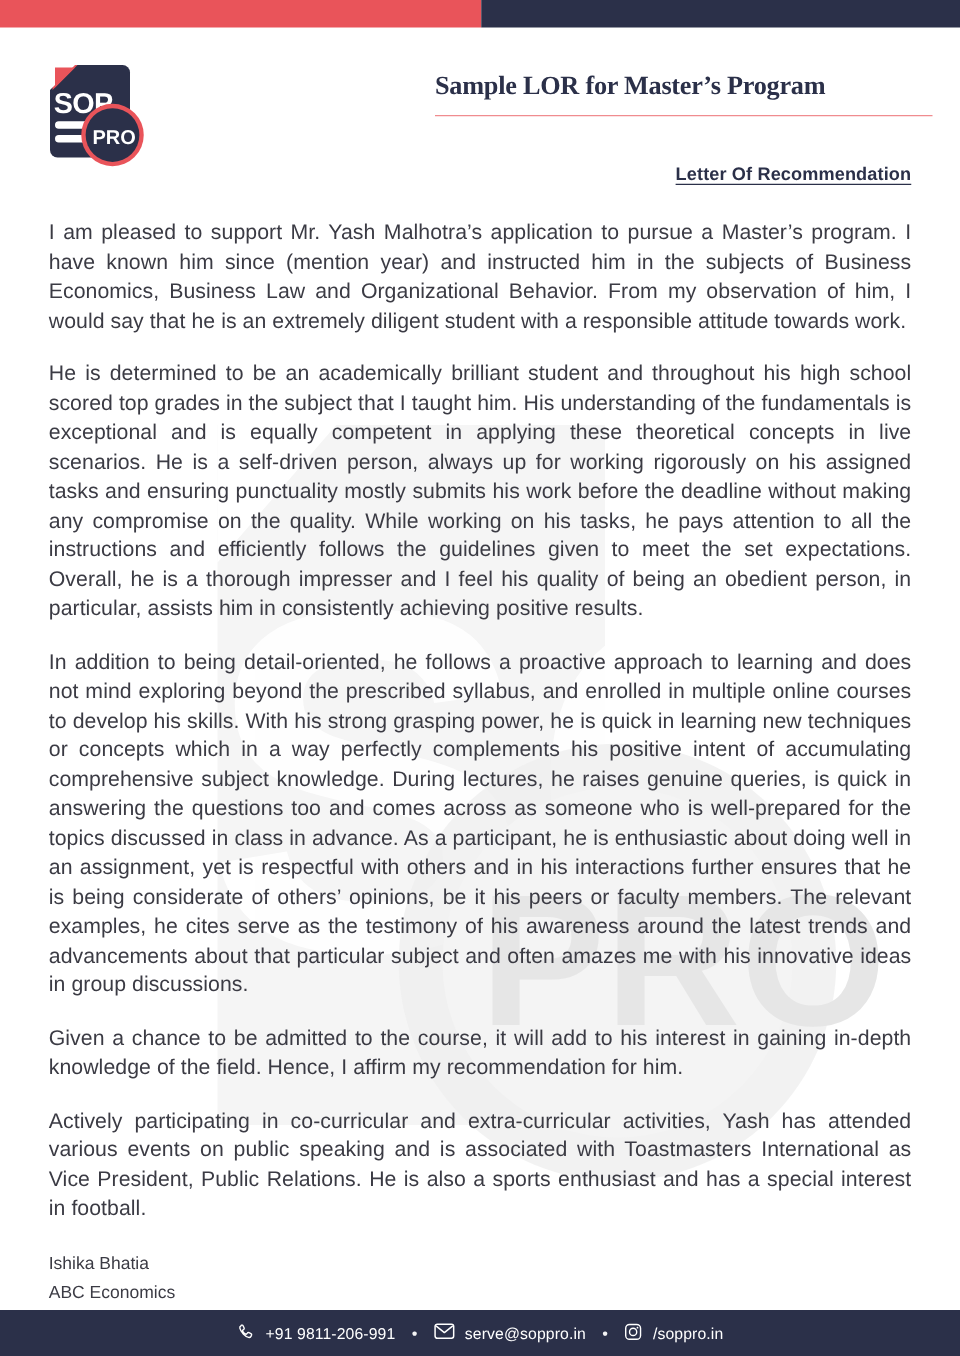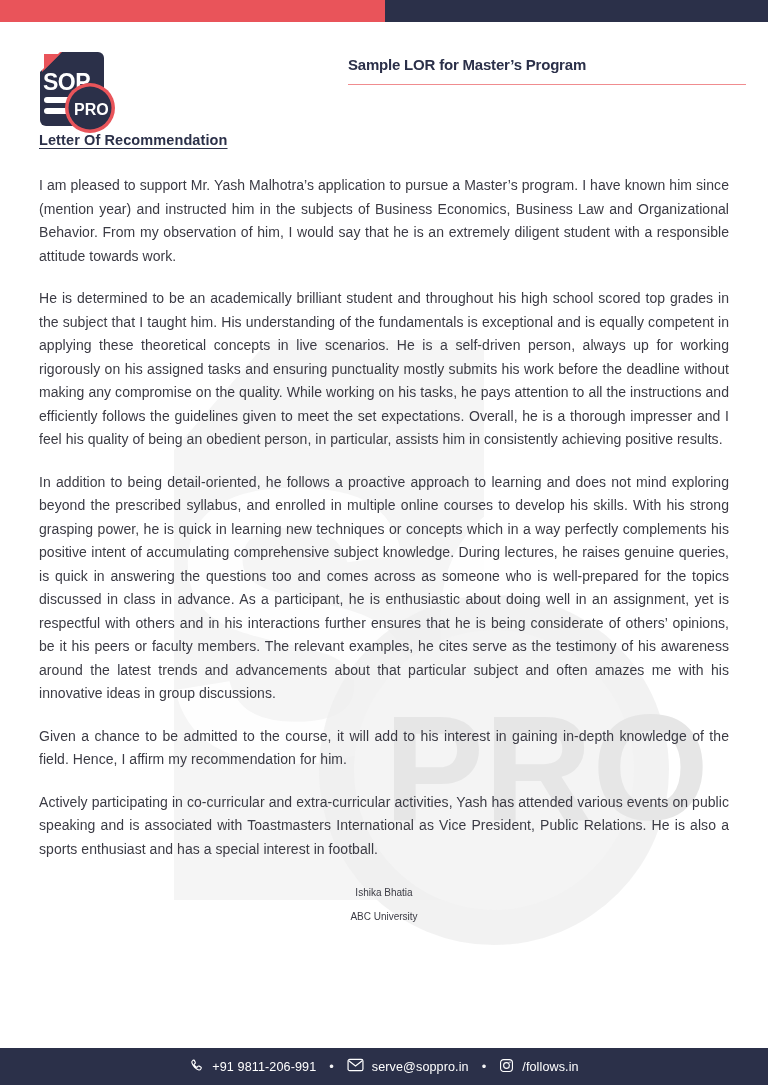--- a/index.html
+++ b/index.html
@@ -58,67 +58,68 @@
     width: 96px;
     height: 92px;
   }
   .header-title-wrap {
     position: absolute;
     left: 348px;
     top: 34px;
     width: 398px;
   }
   .header-title {
-    font-size: 15px;
+    font-size: 21px;
     font-weight: bold;
     color: #2b3049;
     letter-spacing: -0.2px;
     white-space: nowrap;
+    font-family: Liberation Serif, serif;
   }
   .header-rule {
     margin-top: 11px;
     height: 1px;
     width: 398px;
     background: #f08c8f;
   }
 
   
   .doc {
     position: absolute;
     top: 132px;
     left: 39px;
     width: 690px;
     z-index: 2;
   }
   .doc-title {
-    text-align: left;
+    text-align: right;
     font-size: 14.5px;
     font-weight: bold;
     color: #2b3049;
     text-decoration: underline;
     text-underline-offset: 3px;
     margin-bottom: 26px;
     letter-spacing: 0.1px;
   }
   .para {
-    font-size: 14px;
+    font-size: 17px;
     line-height: 23.5px;
     color: #3b3b44;
     text-align: justify;
     margin-bottom: 19px;
     letter-spacing: 0.05px;
   }
   .para:last-of-type { margin-bottom: 0; }
 
   .signoff { margin-top: 20px; }
   .signoff-line {
-    font-size: 10px;
+    font-size: 14px;
     line-height: 23.5px;
     color: #3b3b44;
-    text-align: center;
+    text-align: left;
   }
 
   
   .footer {
     position: absolute;
     left: 0;
     bottom: 0;
     width: 768px;
     height: 37px;
     background: #2b3049;
@@ -200,21 +201,21 @@
     <div class="doc-title">Letter Of Recommendation</div>
 
     <p class="para">I am pleased to support Mr. Yash Malhotra’s application to pursue a Master’s program. I have known him since (mention year) and instructed him in the subjects of Business Economics, Business Law and Organizational Behavior. From my observation of him, I would say that he is an extremely diligent student with a responsible attitude towards work.</p>
     <p class="para">He is determined to be an academically brilliant student and throughout his high school scored top grades in the subject that I taught him. His understanding of the fundamentals is exceptional and is equally competent in applying these theoretical concepts in live scenarios. He is a self-driven person, always up for working rigorously on his assigned tasks and ensuring punctuality mostly submits his work before the deadline without making any compromise on the quality. While working on his tasks, he pays attention to all the instructions and efficiently follows the guidelines given to meet the set expectations. Overall, he is a thorough impresser and I feel his quality of being an obedient person, in particular, assists him in consistently achieving positive results.</p>
     <p class="para">In addition to being detail-oriented, he follows a proactive approach to learning and does not mind exploring beyond the prescribed syllabus, and enrolled in multiple online courses to develop his skills. With his strong grasping power, he is quick in learning new techniques or concepts which in a way perfectly complements his positive intent of accumulating comprehensive subject knowledge. During lectures, he raises genuine queries, is quick in answering the questions too and comes across as someone who is well-prepared for the topics discussed in class in advance. As a participant, he is enthusiastic about doing well in an assignment, yet is respectful with others and in his interactions further ensures that he is being considerate of others’ opinions, be it his peers or faculty members. The relevant examples, he cites serve as the testimony of his awareness around the latest trends and advancements about that particular subject and often amazes me with his innovative ideas in group discussions.</p>
     <p class="para">Given a chance to be admitted to the course, it will add to his interest in gaining in-depth knowledge of the field. Hence, I affirm my recommendation for him.</p>
     <p class="para">Actively participating in co-curricular and extra-curricular activities, Yash has attended various events on public speaking and is associated with Toastmasters International as Vice President, Public Relations. He is also a sports enthusiast and has a special interest in football.</p>
 
     <div class="signoff">
       <div class="signoff-line">Ishika Bhatia</div>
-      <div class="signoff-line">ABC University</div>
+      <div class="signoff-line">ABC Economics</div>
     </div>
   </div>
 
   <div class="footer">
 
     <div class="footer-item">
       <span class="ficon">
         <svg width="15" height="15" viewBox="0 0 24 24" fill="none" stroke="#ffffff" stroke-width="1.8" stroke-linecap="round" stroke-linejoin="round">
           <path d="M6.6 3.5 C7.4 3.1 8.3 3.4 8.7 4.2 L10 6.7 c0.4 0.8 0.2 1.7-0.5 2.2 L8.3 9.8
                    c-0.3 0.2-0.4 0.6-0.2 1 0.7 1.5 2.6 3.4 4.1 4.1 0.4 0.2 0.8 0.1 1-0.2
@@ -241,17 +242,17 @@
     <span class="footer-sep">•</span>
 
     <div class="footer-item">
       <span class="ficon">
         <svg width="15" height="15" viewBox="0 0 24 24" fill="none" stroke="#ffffff" stroke-width="1.8">
           <rect x="2.5" y="2.5" width="19" height="19" rx="5"></rect>
           <circle cx="12" cy="12" r="4.6"></circle>
           <circle cx="17.6" cy="6.6" r="1.15" fill="#ffffff" stroke="none"></circle>
         </svg>
       </span>
-      <span>/follows.in</span>
+      <span>/soppro.in</span>
     </div>
   </div>
 
 </div>
 
 </body></html>

